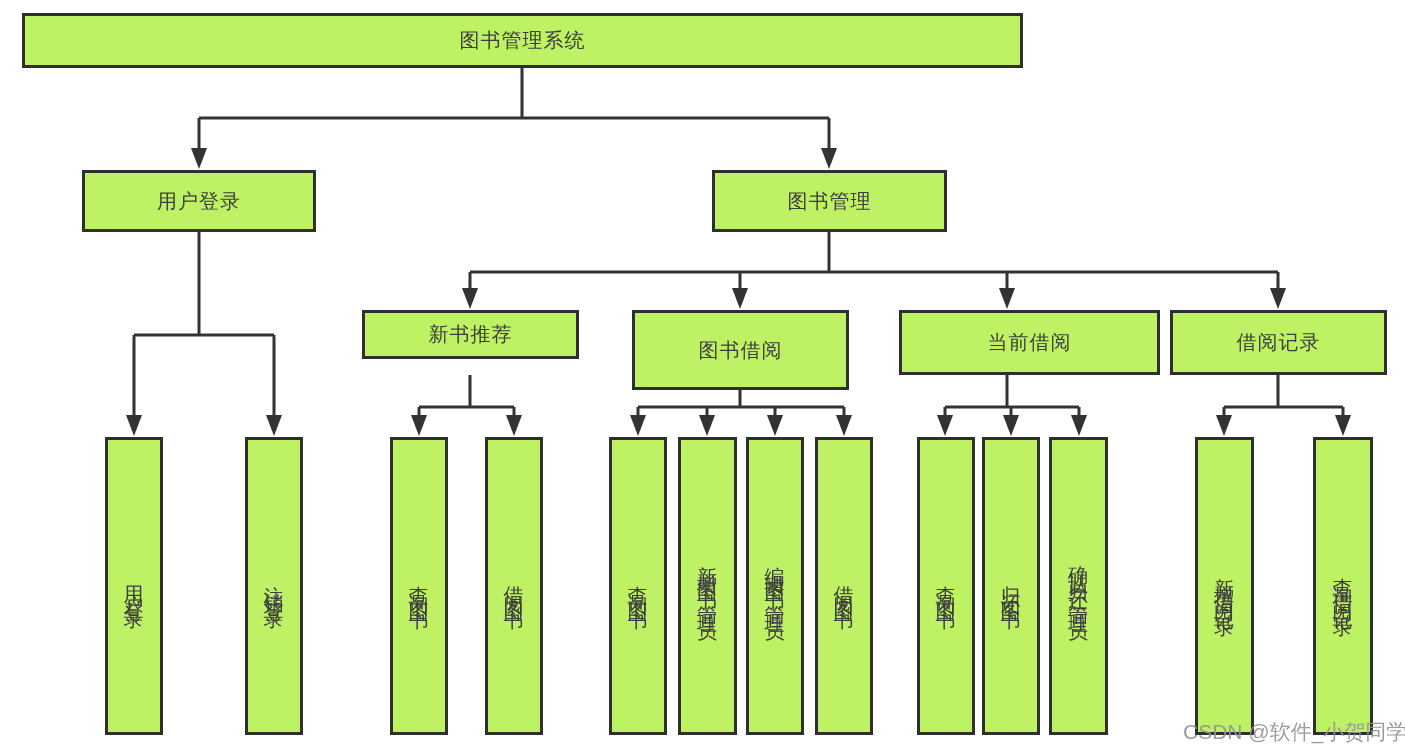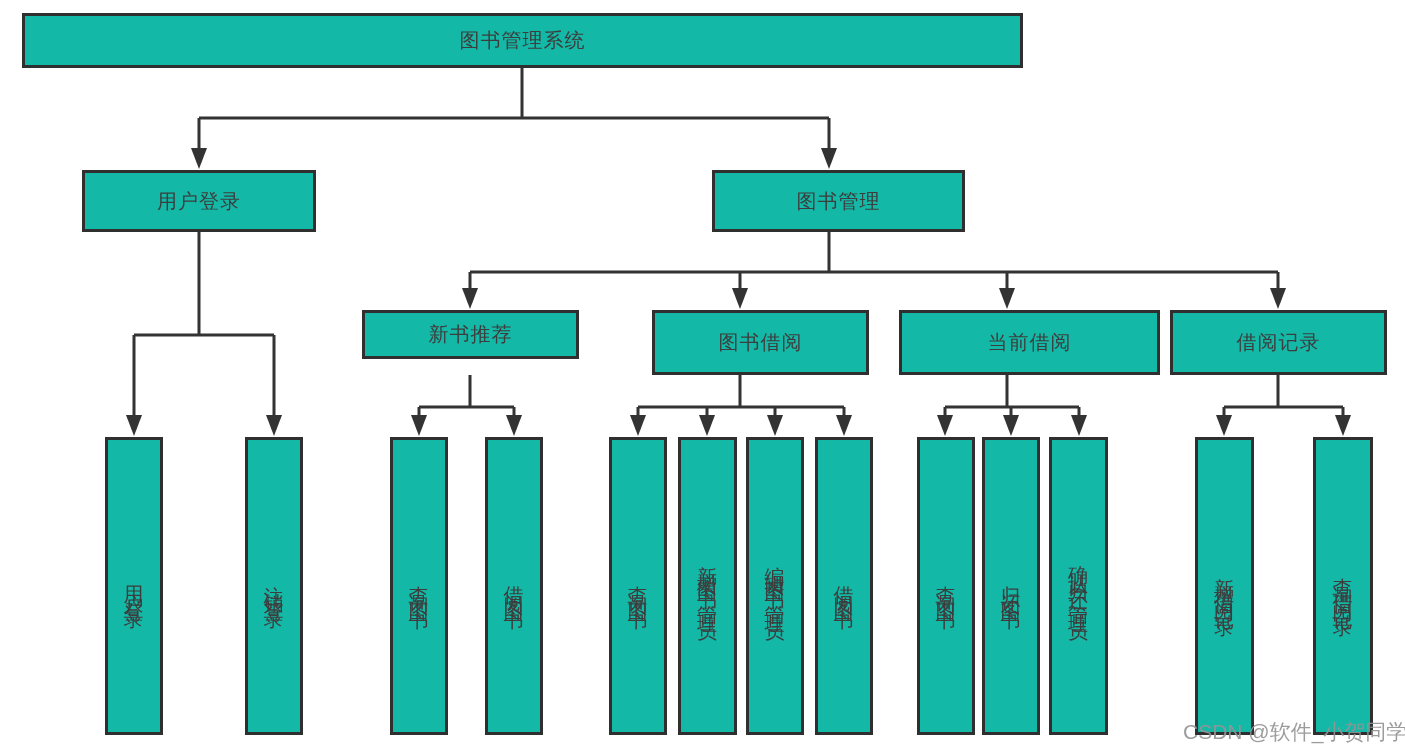--- a/index.html
+++ b/index.html
@@ -17,21 +17,21 @@
   .connectors {
     position: absolute;
     left: 0; top: 0;
     width: 1405px;
     height: 747px;
   }
   .box {
     position: absolute;
     box-sizing: border-box;
     border: 3px solid #2f2f2f;
-    background: #14b8a6;
+    background: #bef264;
     display: flex;
     align-items: center;
     justify-content: center;
     color: #3d3d3d;
   }
   .hbox span {
     font-size: 20px;
     letter-spacing: 1px;
     color: #3d3d3d;
     white-space: nowrap;
@@ -41,24 +41,24 @@
     text-orientation: mixed;
     font-size: 20px;
     letter-spacing: 8px;
     line-height: 1;
     color: #3d3d3d;
   }
   
   .n-root            { left: 22px;   top: 13px;  width: 1001px; height: 55px; }
   
   .n-user-login      { left: 82px;   top: 170px; width: 234px;  height: 62px; }
-  .n-book-mgmt       { left: 712px;  top: 170px; width: 253px;  height: 62px; }
+  .n-book-mgmt       { left: 712px;  top: 170px; width: 235px;  height: 62px; }
   
   .n-new-books       { left: 362px;  top: 310px; width: 217px;  height: 49px; }
-  .n-book-borrow     { left: 652px;  top: 310px; width: 217px;  height: 65px; }
+  .n-book-borrow     { left: 632px;  top: 310px; width: 217px;  height: 80px; }
   .n-current-borrow  { left: 899px;  top: 310px; width: 261px;  height: 65px; }
   .n-borrow-records  { left: 1170px; top: 310px; width: 217px;  height: 65px; }
   
   .vbox              { top: 437px; height: 298px; width: 58px; }
   .n-login           { left: 105px; }
   .n-logout          { left: 245px; }
   .n-nb-query        { left: 390px; }
   .n-nb-borrow       { left: 485px; }
   .n-bb-query        { left: 609px; }
   .n-bb-add          { left: 678px; width: 59px; }

